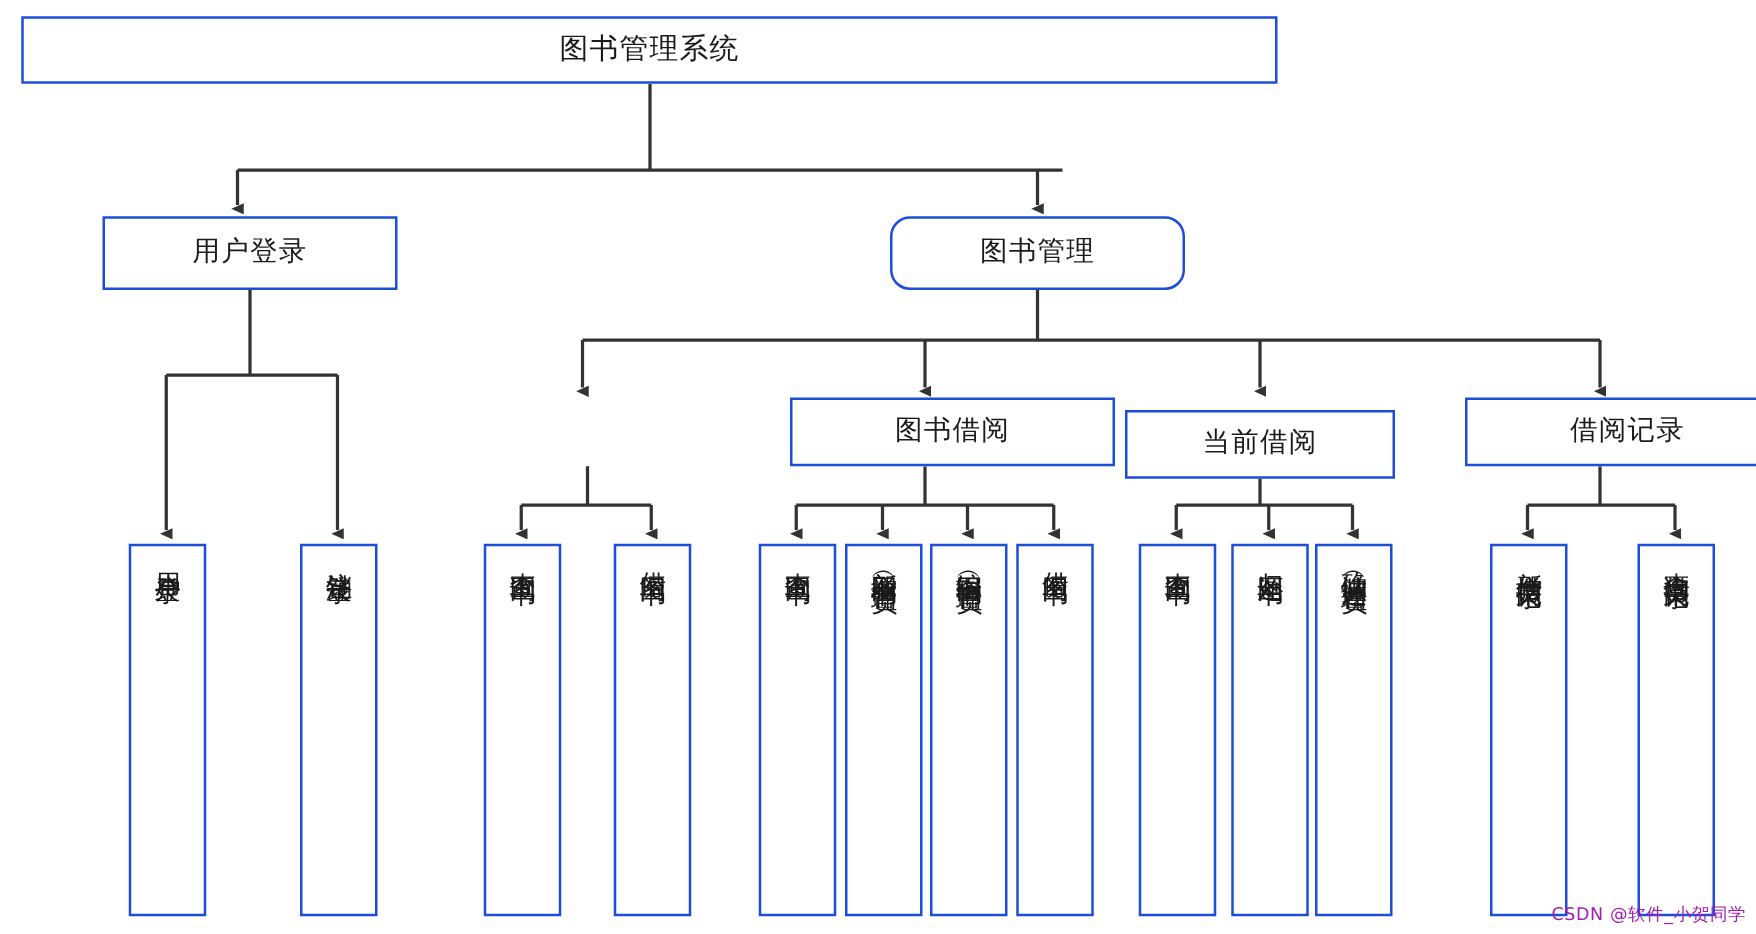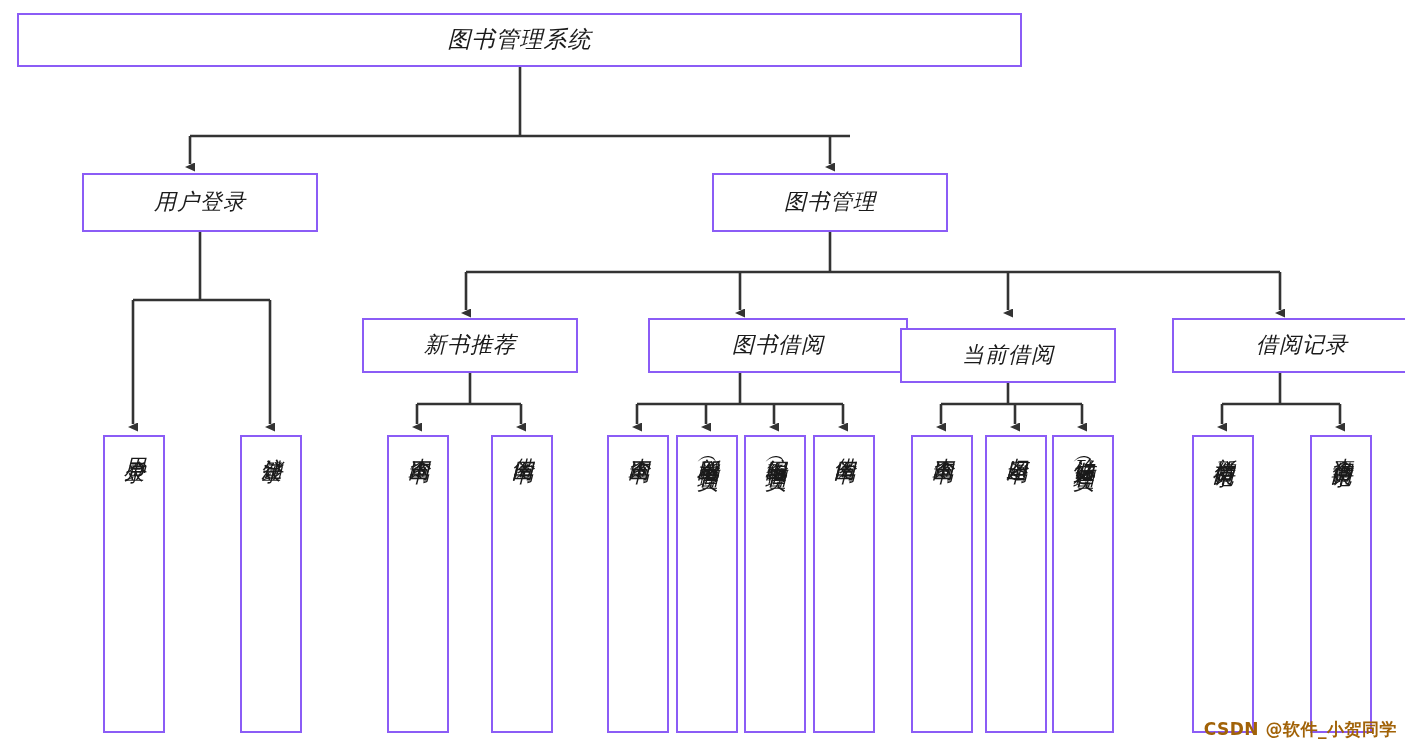--- a/index.html
+++ b/index.html
@@ -23,26 +23,25 @@
     left: 0;
     top: 0;
     width: 1405px;
     height: 747px;
     pointer-events: none;
   }
   .node {
     position: absolute;
     box-sizing: border-box;
     background: #ffffff;
-    border: 2px solid #8b5cf6;
+    border: 2px solid #1d4ed8;
     display: flex;
     align-items: center;
     justify-content: center;
     color: #1a1a1a;
-    font-style: italic;
   }
   .node.horiz {
     font-size: 22px;
     line-height: 1.1;
     letter-spacing: 1px;
   }
   .node.root-node {
     font-size: 23px;
   }
   .node.leaf {
@@ -56,25 +55,24 @@
     font-size: 21px;
     line-height: 1.18;
     letter-spacing: 2px;
     white-space: nowrap;
     color: #1a1a1a;
   }
   .watermark {
     position: absolute;
     right: 8px;
     bottom: 6px;
-    font-size: 17px;
-    color: #a16207;
+    font-size: 14px;
+    color: #a21caf;
     letter-spacing: 0.5px;
     white-space: nowrap;
-    font-weight: bold;
   }
 </style>
 </head>
 <body>
 
 <div id="diagram-root">
 
   <svg class="connectors" viewBox="0 0 1405 747" xmlns="http://www.w3.org/2000/svg">
     <defs>
       <marker id="arrowhead" markerWidth="9" markerHeight="10" refX="1.5" refY="5" orient="auto" markerUnits="userSpaceOnUse">
@@ -125,28 +123,25 @@
     </g>
   </svg>
 
   <div class="node horiz root-node" style="left:17px; top:13px; width:1005px; height:54px;">
     <span>图书管理系统</span>
   </div>
 
   <div class="node horiz" style="left:82px; top:173px; width:236px; height:59px;">
     <span>用户登录</span>
   </div>
-  <div class="node horiz" style="left:712px; top:173px; width:236px; height:59px;">
+  <div class="node horiz" style="left:712px; top:173px; width:236px; height:59px;border-radius:16px;">
     <span>图书管理</span>
   </div>
 
-  <div class="node horiz" style="left:362px; top:318px; width:216px; height:55px;">
-    <span>新书推荐</span>
-  </div>
-  <div class="node horiz" style="left:632px; top:318px; width:260px; height:55px;margin-left:16px;">
+  <div class="node horiz" style="left:632px; top:318px; width:260px; height:55px;">
     <span>图书借阅</span>
   </div>
   <div class="node horiz" style="left:900px; top:328px; width:216px; height:55px;">
     <span>当前借阅</span>
   </div>
   <div class="node horiz" style="left:1172px; top:318px; width:260px; height:55px;">
     <span>借阅记录</span>
   </div>
 
   <div class="node leaf" style="left:103px; top:435px; width:62px; height:298px;">

